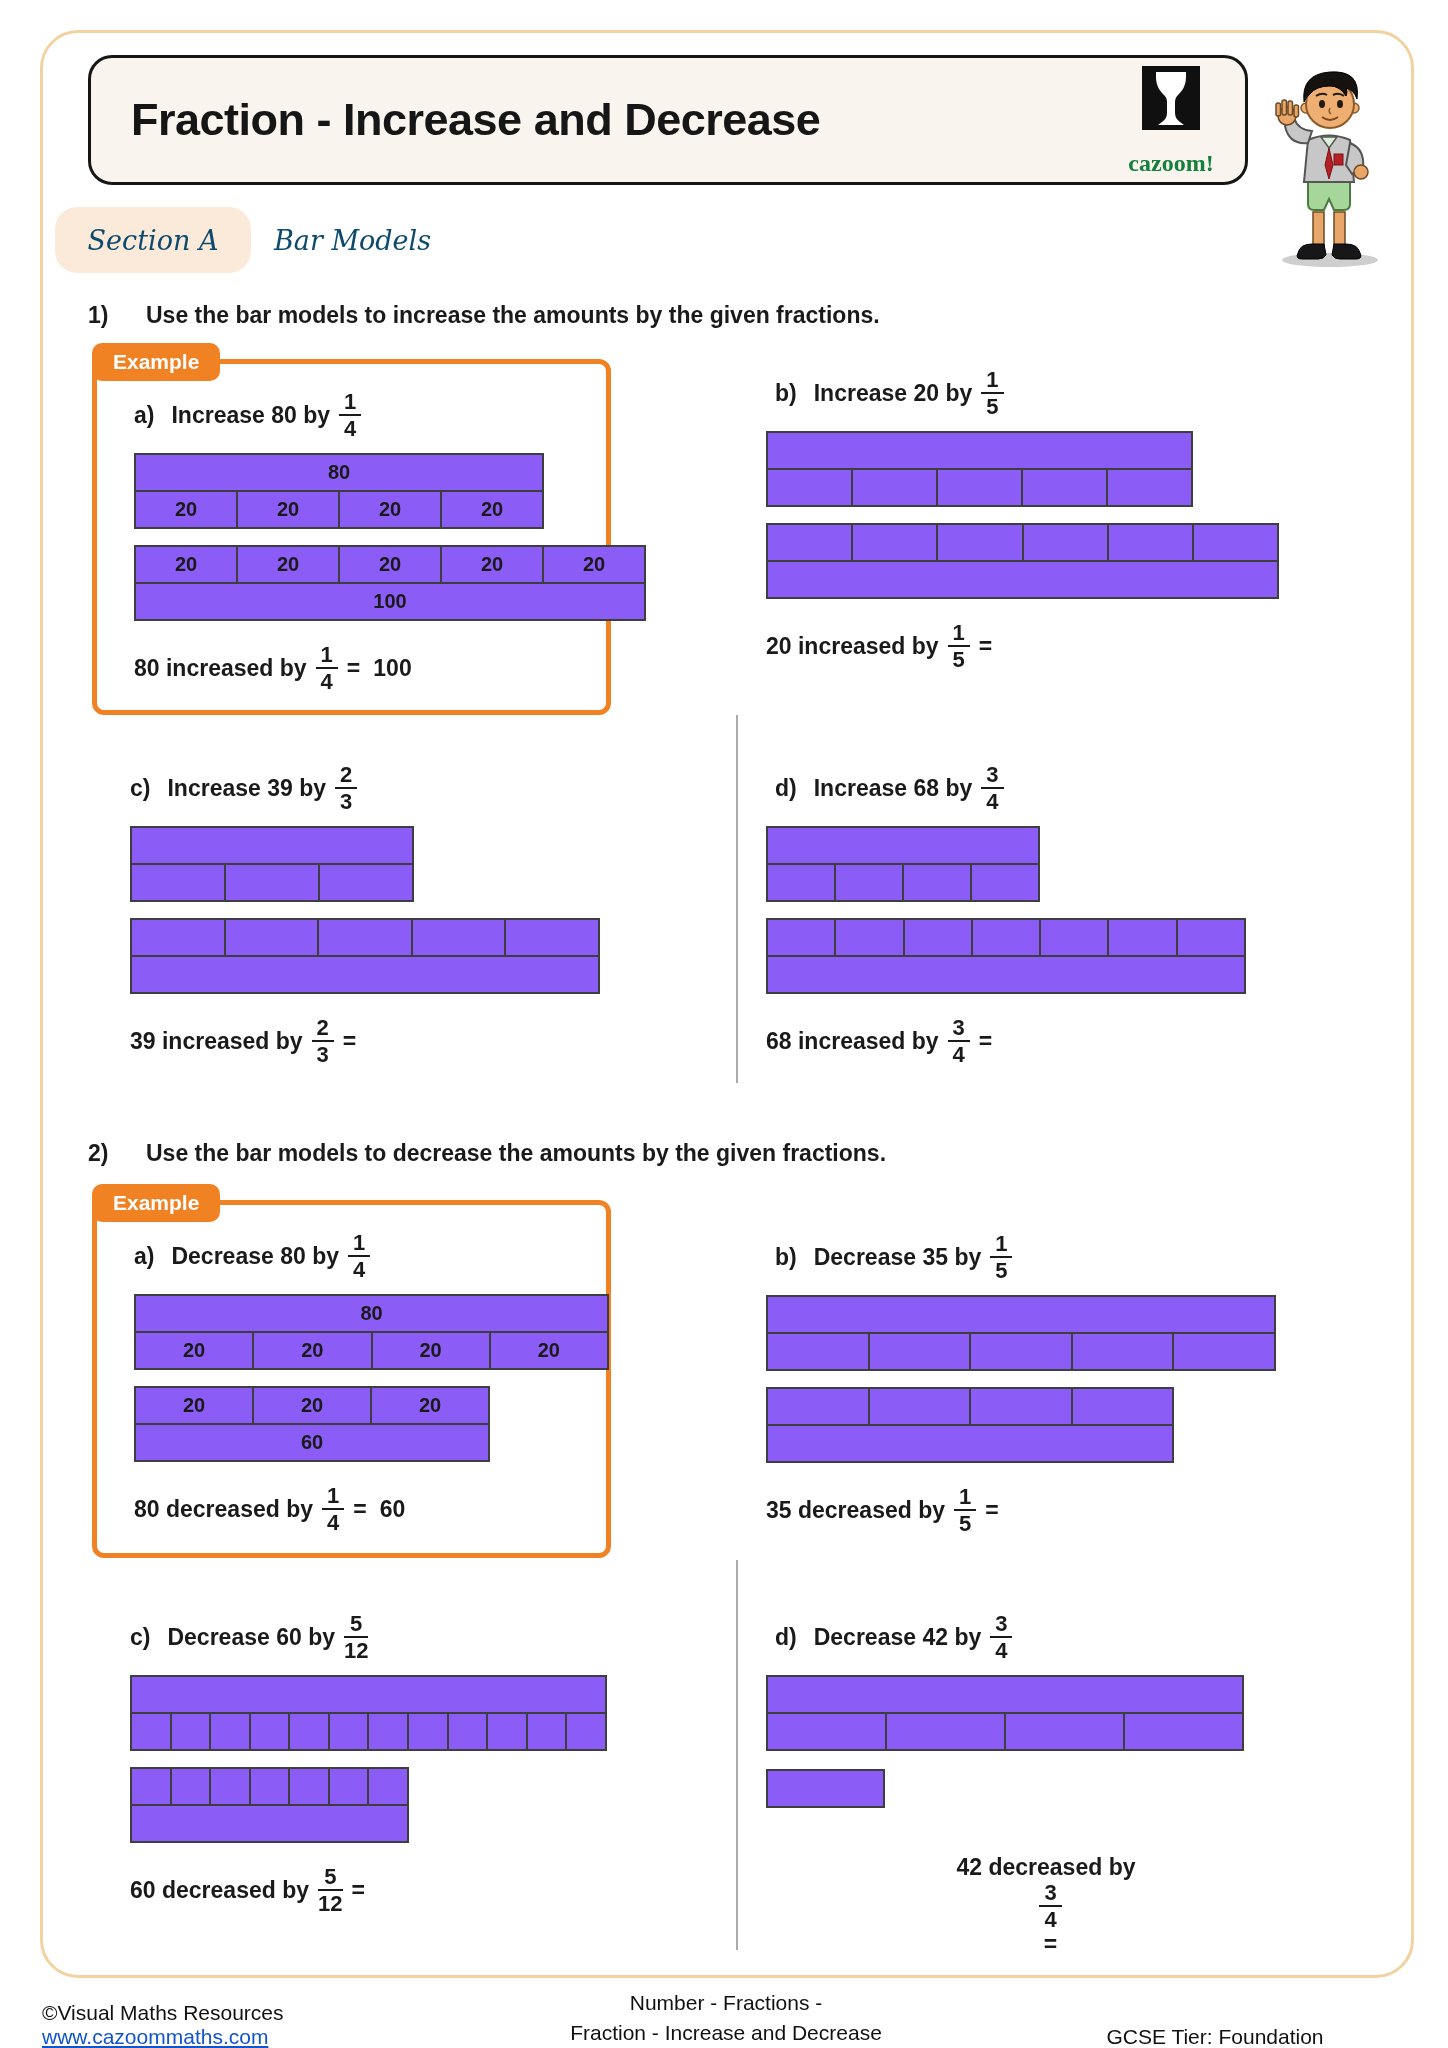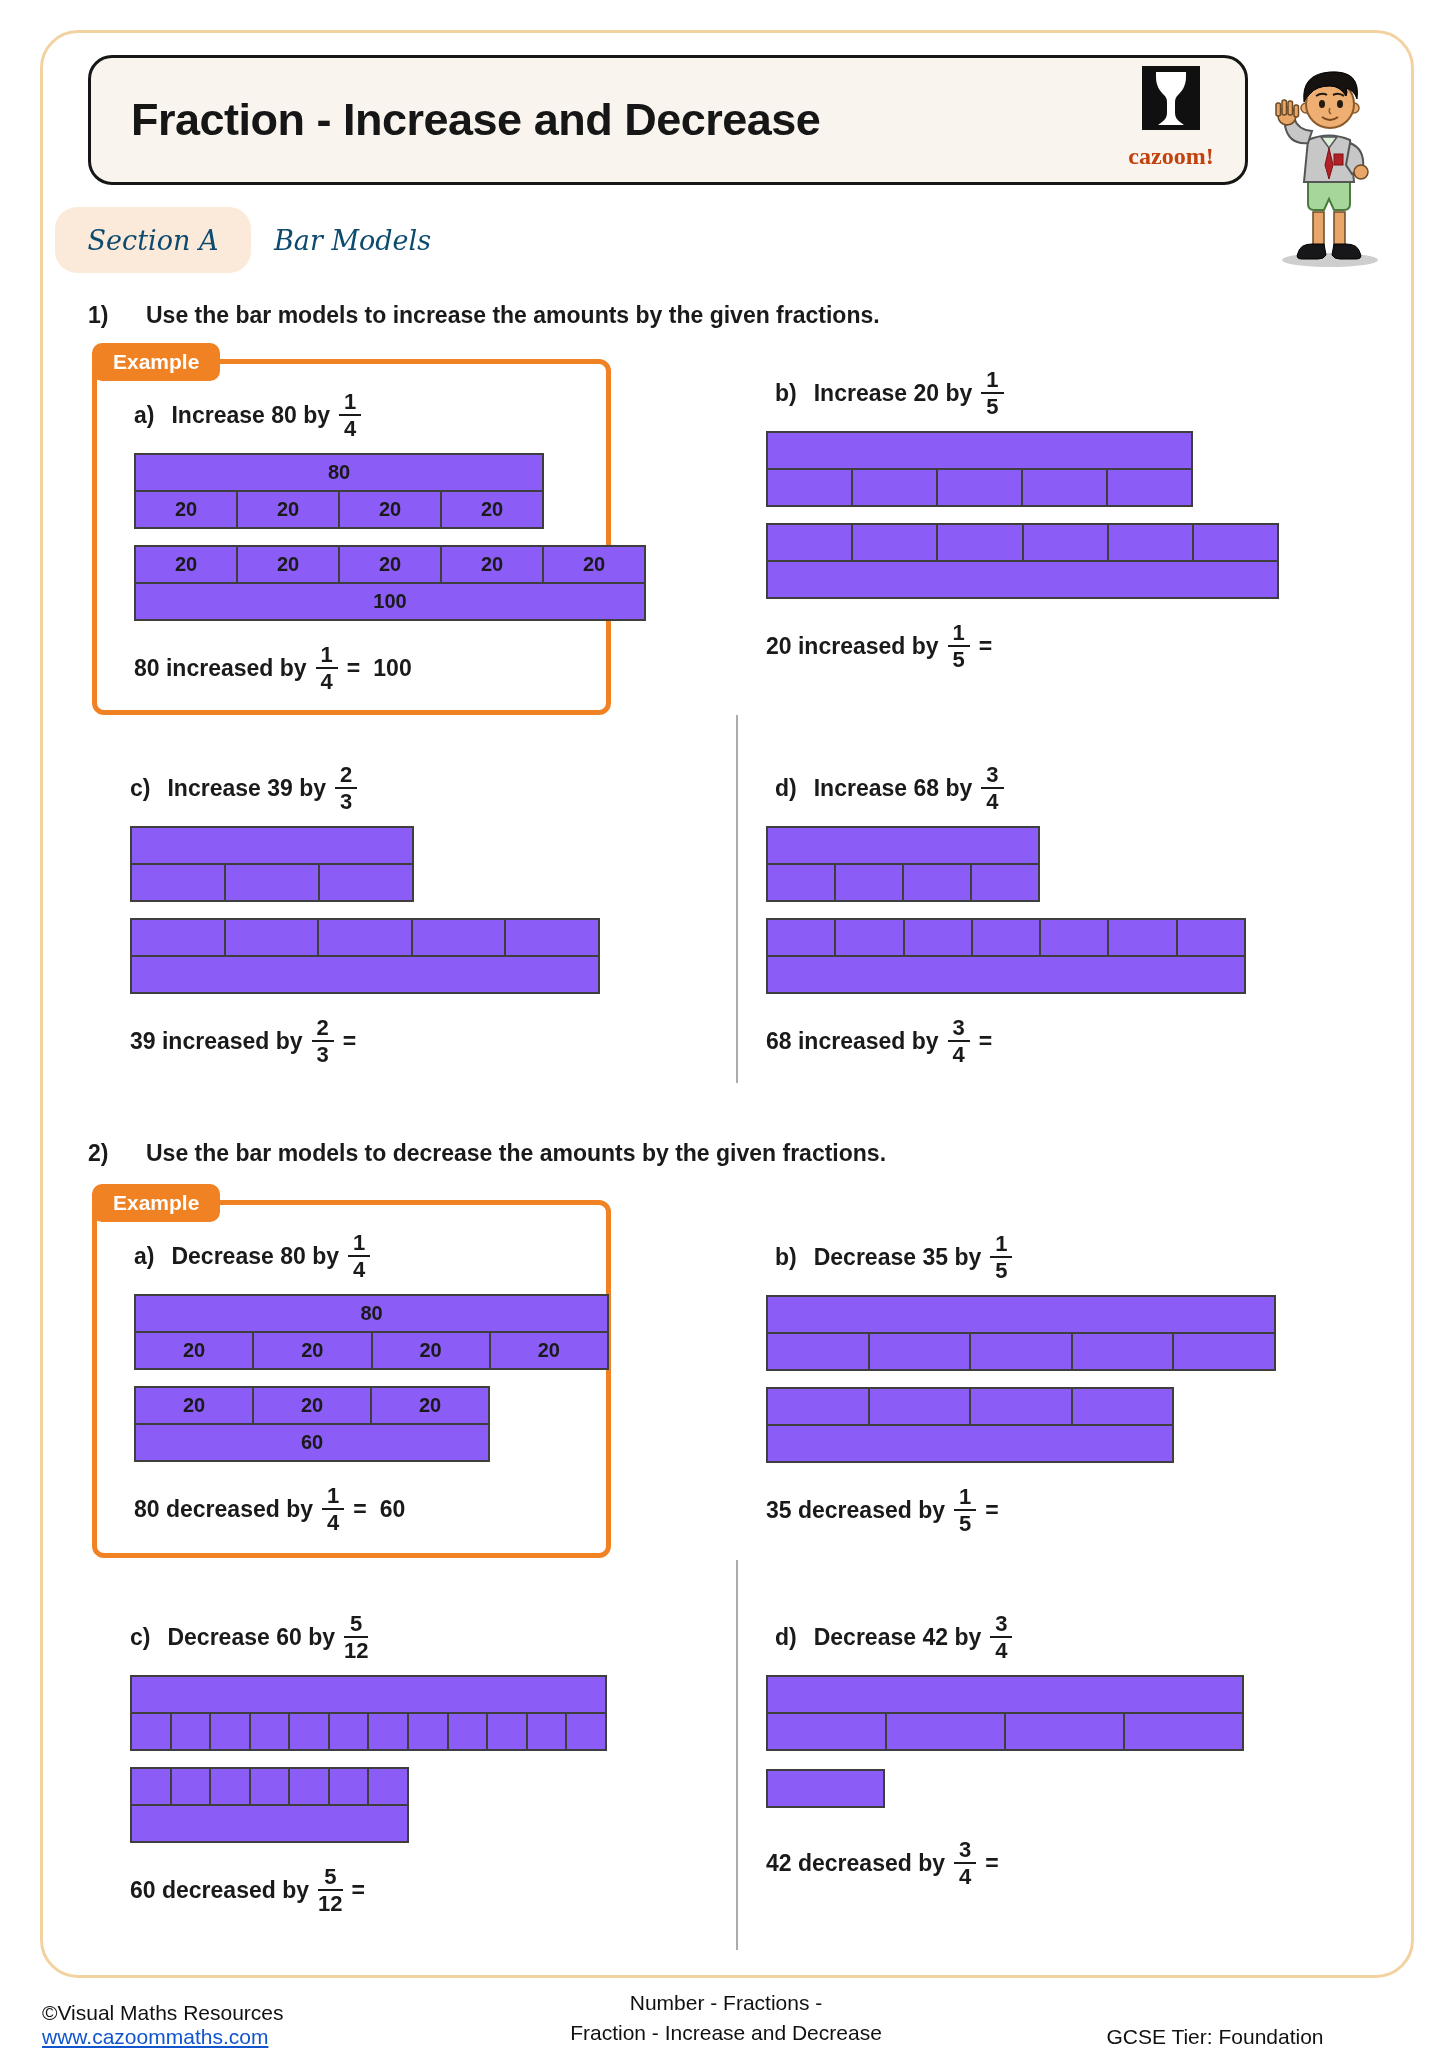--- a/index.html
+++ b/index.html
@@ -6,21 +6,21 @@
   .page{position:relative;width:1448px;height:2048px;background:#ffffff;
         font-family:"Liberation Sans",sans-serif;color:#1a1a1a;overflow:hidden;margin:0 auto;}
   .outer-border{position:absolute;left:40px;top:30px;width:1368px;height:1942px;
         border:3px solid #f3d2a2;border-radius:38px;}
   
   .header-box{position:absolute;left:88px;top:55px;width:1160px;height:130px;
         background:#f9f4ee;border:3px solid #161616;border-radius:24px;box-sizing:border-box;}
   .main-title{position:absolute;left:40px;top:0;height:124px;display:flex;align-items:center;
         font-size:45px;font-weight:bold;letter-spacing:-0.5px;color:#161616;}
   .logo{position:absolute;left:1022px;top:8px;width:116px;text-align:center;}
-  .logo-caption{font-family:"Liberation Serif",serif;font-weight:bold;font-size:24px;margin-top:9px;color:#c2410c;}
+  .logo-caption{font-family:"Liberation Serif",serif;font-weight:bold;font-size:24px;margin-top:16px;color:#15803d;}
   .character{position:absolute;left:1258px;top:56px;}
   
   .section-pill{position:absolute;left:55px;top:207px;width:196px;height:66px;background:#fbeada;
         border-radius:22px;display:flex;align-items:center;justify-content:center;}
   .serif-italic{font-family:"DejaVu Serif","Liberation Serif",serif;font-style:italic;font-weight:normal;
         font-size:27px;color:#0c4a6e;}
   .section-title{position:absolute;left:274px;top:207px;height:66px;display:flex;align-items:center;}
   
   .prompt{position:absolute;display:flex;font-size:23px;font-weight:bold;}
   .prompt .qnum{width:58px;}
@@ -467,21 +467,21 @@
           <div class="bar-cell"></div>
           <div class="bar-cell"></div>
           <div class="bar-cell"></div>
         </div>
       </div>
     <div class="bar-model" style="margin-top: 18px; width: 119px;">
         <div class="bar-row">
           <div class="bar-cell"></div>
         </div>
       </div>
-    <div class="result" style="margin-top:30px;">
+    <div class="result" style="margin-top:46px;flex-direction:column;">
       <span>42 decreased by</span>
       <span class="frac" style="margin-left:9px;">
           <span class="num">3</span>
           <span class="den">4</span>
         </span>
       <span class="eq">=</span>
       <span class="ans"></span>
     </div>
   </div>
 

